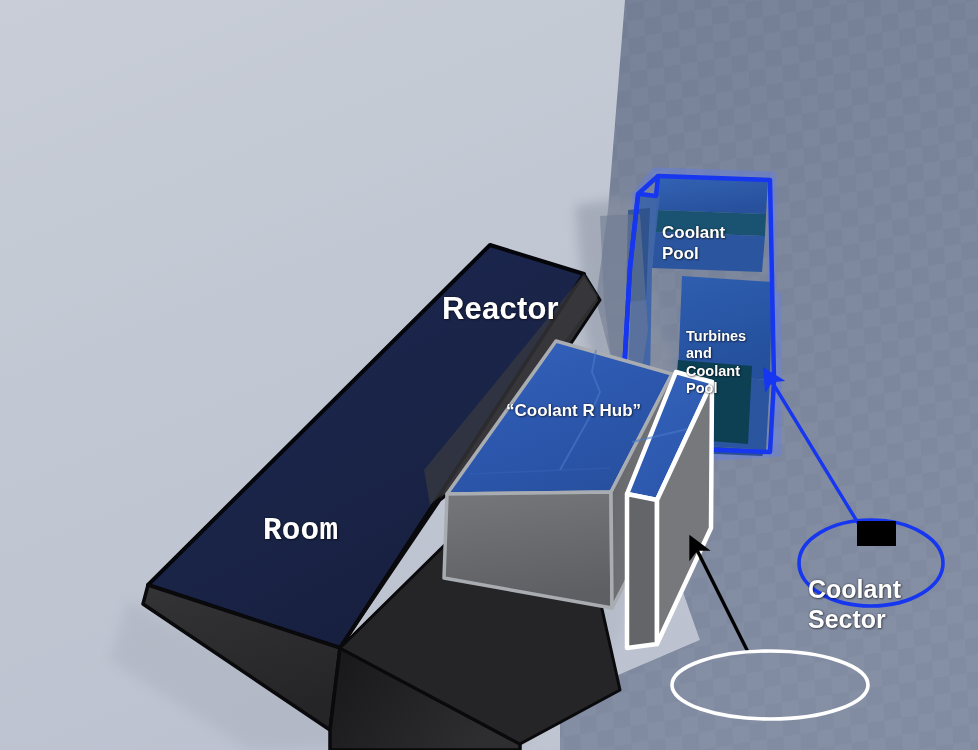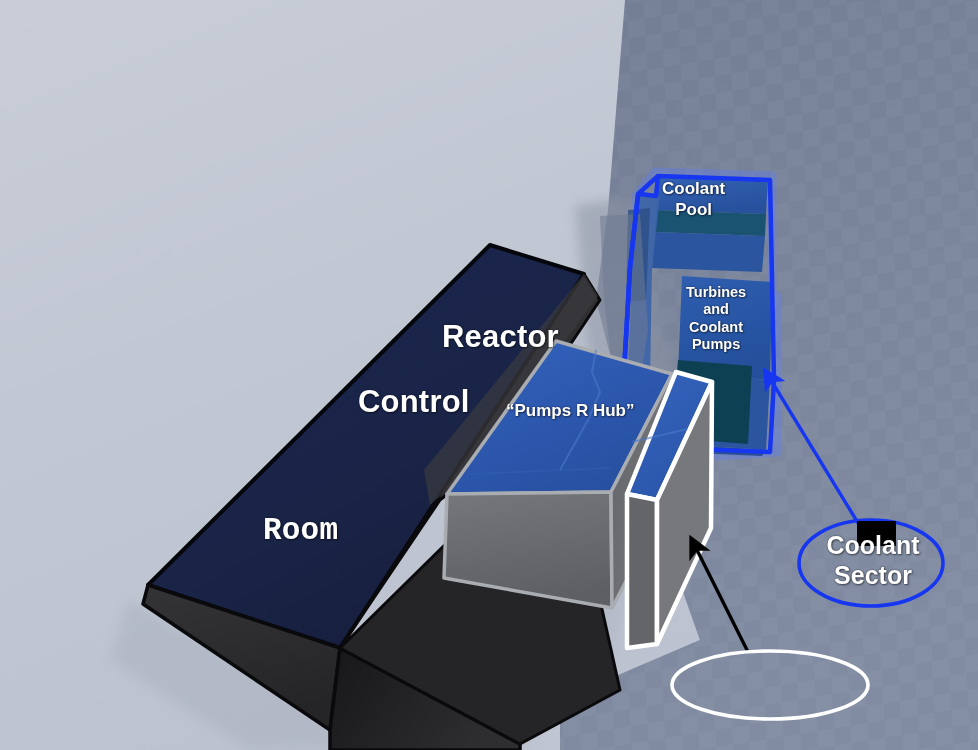--- a/index.html
+++ b/index.html
@@ -31,26 +31,26 @@
     position: absolute;
     color: #ffffff;
     font-weight: bold;
     white-space: pre;
     line-height: 1.08;
     text-shadow:
        0 0 2px rgba(0,0,0,.55),
        1px 1px 2px rgba(0,0,0,.45);
     pointer-events: none;
   }
-  .lbl.center { text-align: center; }
+  .lbl.center { text-align: left; margin-top: 44px; }
 
   .big   { font-size: 31px; letter-spacing: .2px; }
 
   
-  #word-reactor { left: 442px; top: 292px; margin-top: 28px; }
+  #word-reactor { left: 442px; top: 292px; }
   #word-control { left: 358px; top: 385px; }
   #word-room    { left: 263px; top: 514px; font-family: Liberation Mono, monospace; }
 
   #word-hub {
     left: 506px; top: 402px;
     font-size: 17px;
   }
 
   #word-coolant-pool {
     left: 662px; top: 178px;
@@ -264,30 +264,29 @@
     </defs>
 
     <line x1="858" y1="523" x2="766" y2="372" stroke="#1636f0" stroke-width="3.4" marker-end="url(#arrowBlue)"></line>
     <ellipse cx="871" cy="563" rx="72" ry="43" fill="none" stroke="#1636f0" stroke-width="3.6"></ellipse>
 
     <line x1="748" y1="652" x2="692" y2="540" stroke="#000000" stroke-width="3.4" marker-end="url(#arrowBlack)"></line>
     <ellipse cx="770" cy="685" rx="98" ry="34" fill="none" stroke="#ffffff" stroke-width="3.6"></ellipse>
   </svg>
 
   <div class="lbl big" id="word-reactor">Reactor</div>
-  <div class="lbl big" id="word-control">Control</div>
   <div class="lbl big" id="word-room">Room</div>
 
-  <div class="lbl" id="word-hub">“Pumps R Hub”</div>
+  <div class="lbl" id="word-hub">“Coolant R Hub”</div>
 
   <div class="lbl center" id="word-coolant-pool">Coolant
 Pool</div>
   <div class="lbl center" id="word-turbines">Turbines
 and
 Coolant
-Pumps</div>
+Pool</div>
 
   <div id="redaction"></div>
 
   <div class="lbl center" id="word-coolant-sector">Coolant
 Sector</div>
 
 </div>
 
 </body></html>

